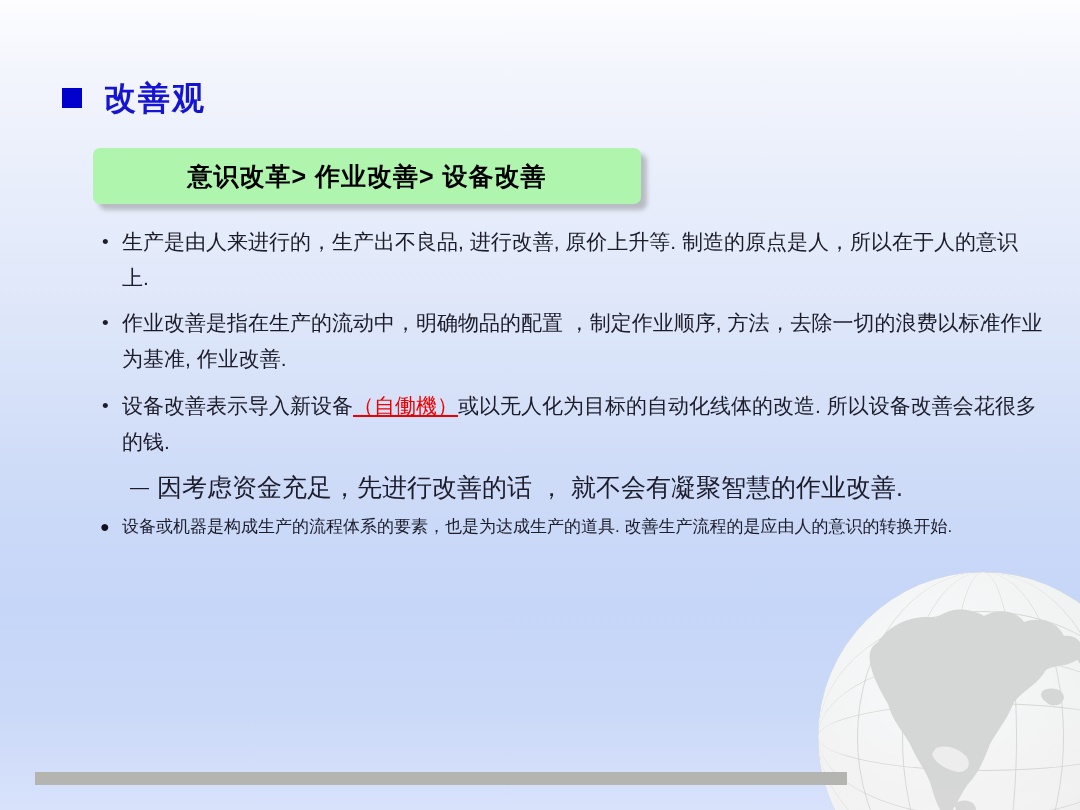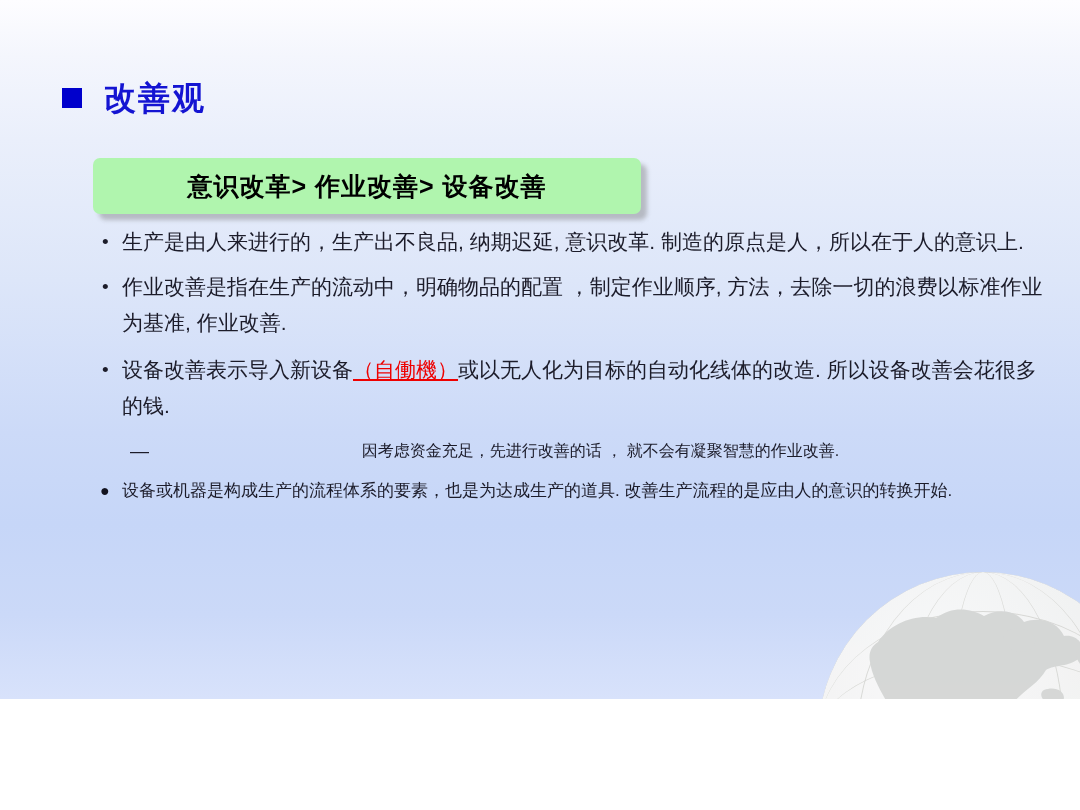--- a/index.html
+++ b/index.html
@@ -3,21 +3,21 @@
 <meta charset="utf-8">
 <style>
   html, body {
     margin: 0;
     padding: 0;
     background: #ffffff;
   }
   #slide {
     position: relative;
     width: 1080px;
-    height: 699px;
+    height: 810px;
     overflow: hidden;
     font-family: "Liberation Sans", "DejaVu Sans", sans-serif;
     background: linear-gradient(to bottom,
         #fdfdff 0%,
         #f4f6fd 8%,
         #eaeffb 20%,
         #dde6f9 40%,
         #ccdaf8 62%,
         #c6d6f8 75%,
         #cbd9f8 88%,
@@ -78,21 +78,21 @@
     font-weight: bold;
     letter-spacing: 2px;
     line-height: 1;
     white-space: nowrap;
   }
 
   
   #banner {
     position: absolute;
     left: 93px;
-    top: 158px;
+    top: 148px;
     width: 548px;
     height: 56px;
     background: #b0f5ae;
     border-radius: 7px;
     box-shadow: 6px 6px 4px rgba(120,120,120,0.42);
     display: flex;
     align-items: center;
     justify-content: center;
   }
   #banner-text {
@@ -134,24 +134,23 @@
     padding-left: 34px;
   }
   .b-dash .marker {
     width: 27px;
     flex: none;
     font-size: 19px;
     line-height: 36px;
     color: #1c1c2a;
   }
   .b-dash .body-text {
-    font-size: 16px;
+    font-size: 25px;
     line-height: 36px;
     flex: 1;
-    text-align: center;
   }
   .b-circle .marker {
     width: 26px;
     flex: none;
     font-size: 16px;
     line-height: 36px;
     color: #12121f;
     padding-left: 4px;
     box-sizing: border-box;
   }
@@ -215,21 +214,21 @@
   </div>
 
   <div id="banner">
     <div id="banner-text">意识改革&gt; 作业改善&gt; 设备改善</div>
   </div>
 
   <div id="body">
 
     <div class="bullet-row b-dot">
       <span class="marker">•</span>
-      <span class="body-text">生产是由人来进行的，生产出不良品, 纳期迟延, 意识改革. 制造的原点是人，所以在于人的意识上.</span>
+      <span class="body-text">生产是由人来进行的，生产出不良品, 进行改善, 原价上升等. 制造的原点是人，所以在于人的意识上.</span>
     </div>
 
     <div class="bullet-row b-dot sp-1">
       <span class="marker">•</span>
       <span class="body-text">作业改善是指在生产的流动中，明确物品的配置 ，制定作业顺序, 方法，去除一切的浪费以标准作业为基准, 作业改善.</span>
     </div>
 
     <div class="bullet-row b-dot sp-2">
       <span class="marker">•</span>
       <span class="body-text"><span>设备改善表示导入新设备</span><span class="red">（自働機）</span><span>或以无人化为目标的自动化线体的改造. 所以设备改善会花很多的钱.</span></span>

